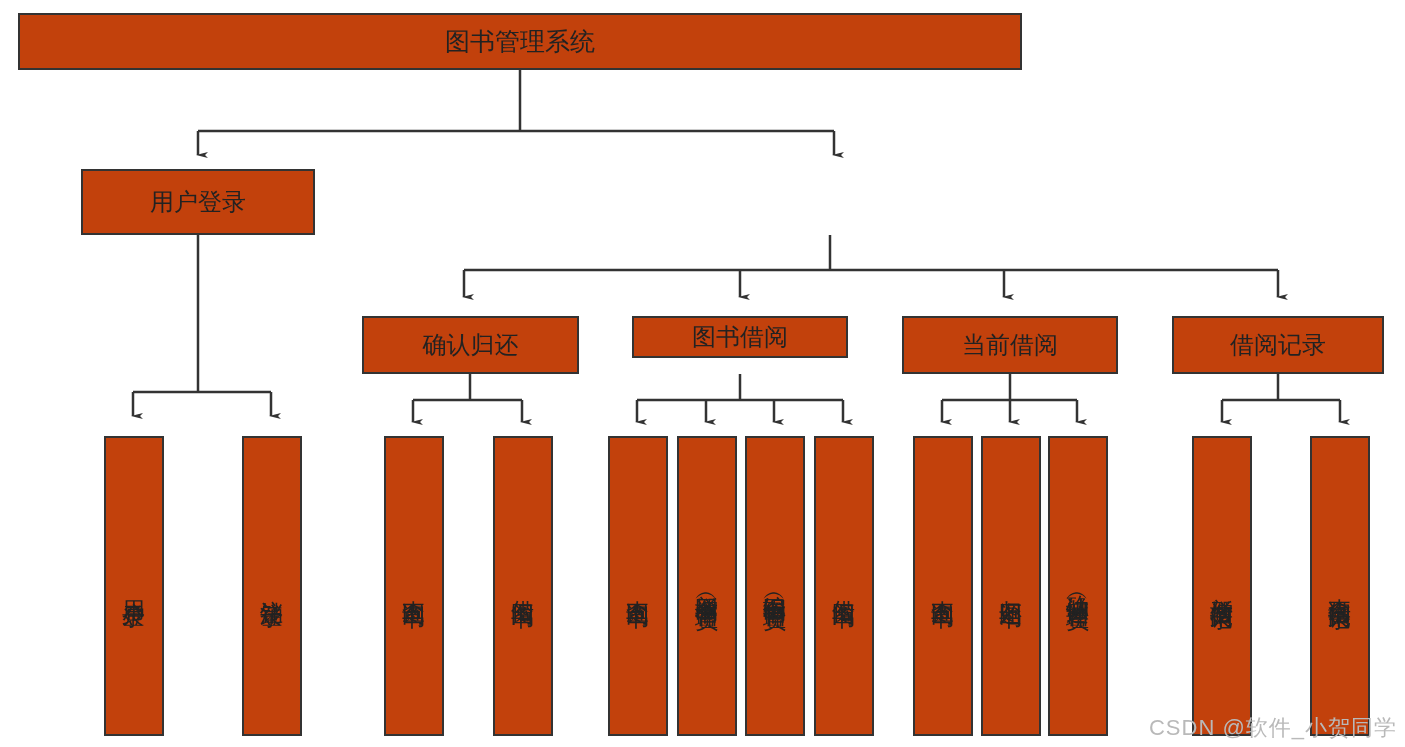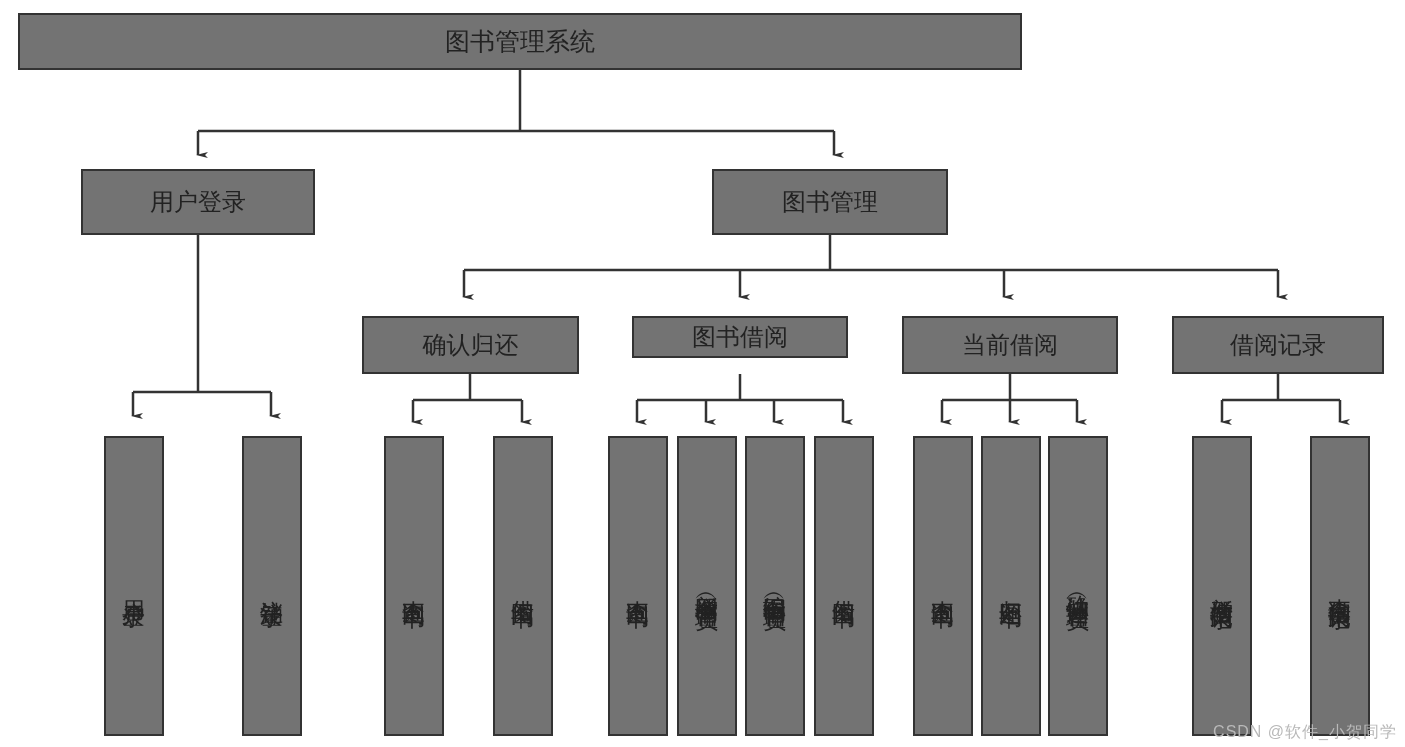--- a/index.html
+++ b/index.html
@@ -9,21 +9,21 @@
     font-family:"Liberation Sans","DejaVu Sans",sans-serif;
     overflow:hidden;
     position:relative;
   }
   #canvas{position:absolute;left:0;top:0;width:1405px;height:747px;}
   svg.lines{position:absolute;left:0;top:0;width:1405px;height:747px;pointer-events:none;}
 
   .node{
     position:absolute;
     box-sizing:border-box;
-    background:#737373;
+    background:#c2410c;
     border:2px solid #333333;
     display:flex;
     align-items:center;
     justify-content:center;
     color:#222222;
     line-height:1.05;
   }
   .node.h{
     font-size:24px;
   }
@@ -40,21 +40,21 @@
   }
   .node.v .vtxt{
     writing-mode:vertical-rl;
     text-orientation:upright;
     white-space:nowrap;
   }
   .watermark{
     position:absolute;
     right:8px;
     bottom:4px;
-    font-size:16px;
+    font-size:22px;
     color:#b9b9b9;
     letter-spacing:1px;
     white-space:nowrap;
   }
 </style>
 </head>
 <body>
 
 <div id="canvas">
 
@@ -108,23 +108,20 @@
     </g>
   </svg>
 
   <div class="node h root" style="left:18px;top:13px;width:1004px;height:57px;">
     <span>图书管理系统</span>
   </div>
 
   <div class="node h" style="left:81px;top:169px;width:234px;height:66px;">
     <span>用户登录</span>
   </div>
-  <div class="node h" style="left:712px;top:169px;width:236px;height:66px;">
-    <span>图书管理</span>
-  </div>
 
   <div class="node h" style="left:362px;top:316px;width:217px;height:58px;">
     <span>确认归还</span>
   </div>
   <div class="node h" style="left:632px;top:316px;width:216px;height:42px;">
     <span>图书借阅</span>
   </div>
   <div class="node h" style="left:902px;top:316px;width:216px;height:58px;">
     <span>当前借阅</span>
   </div>

